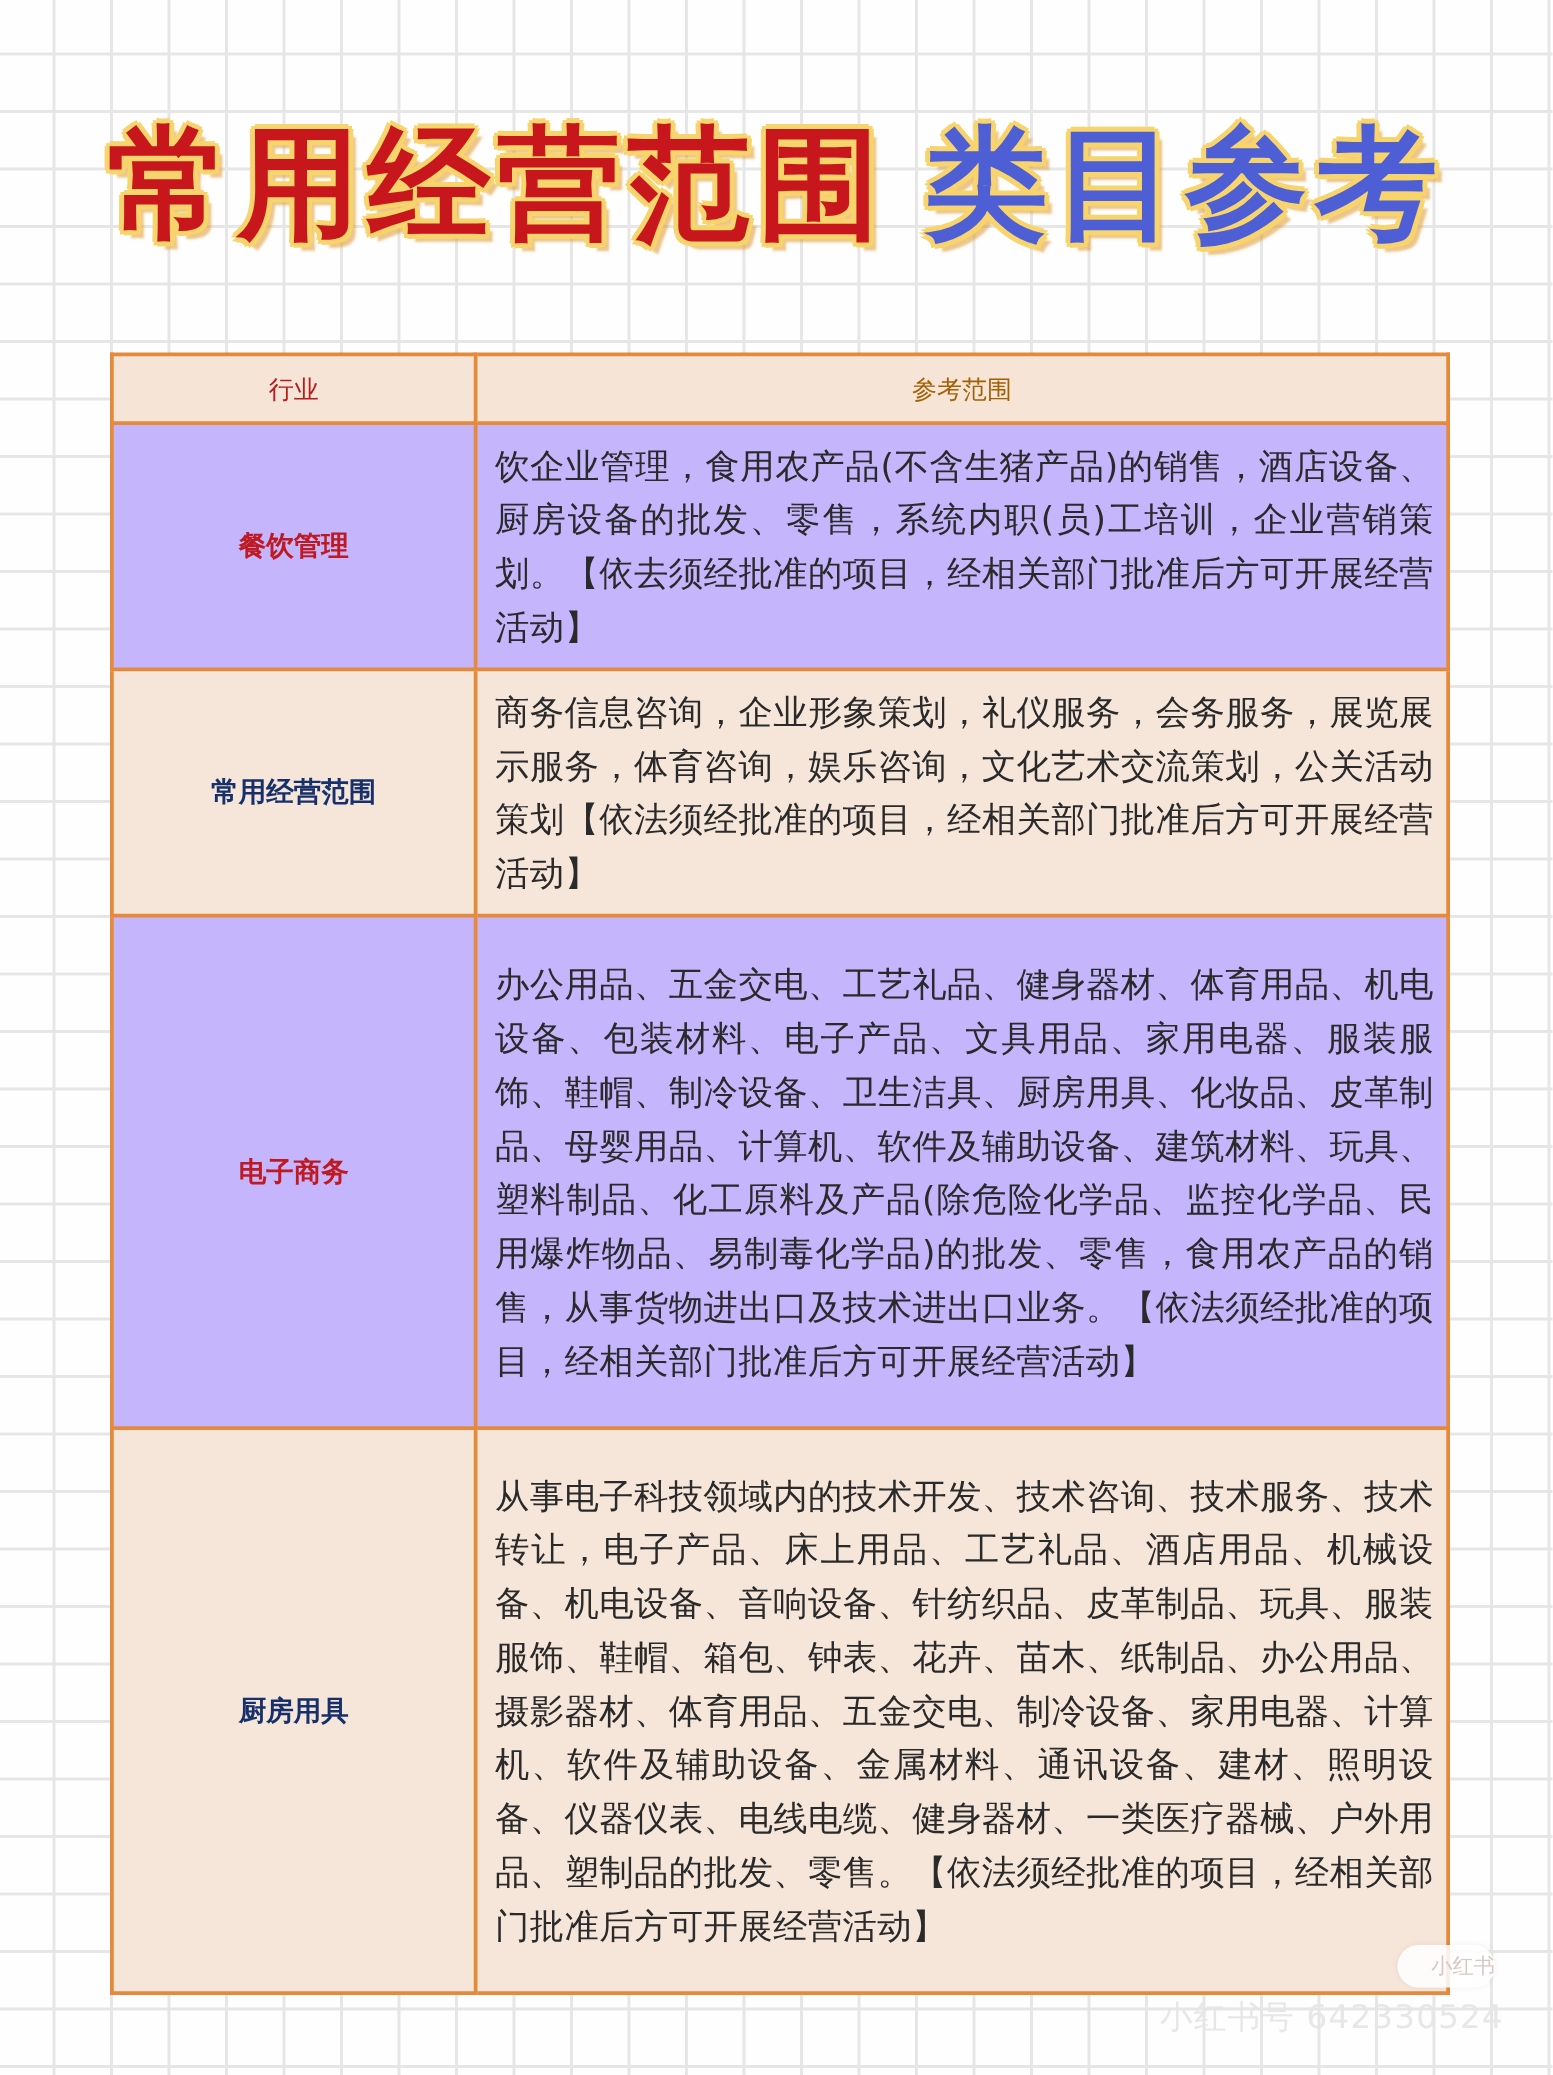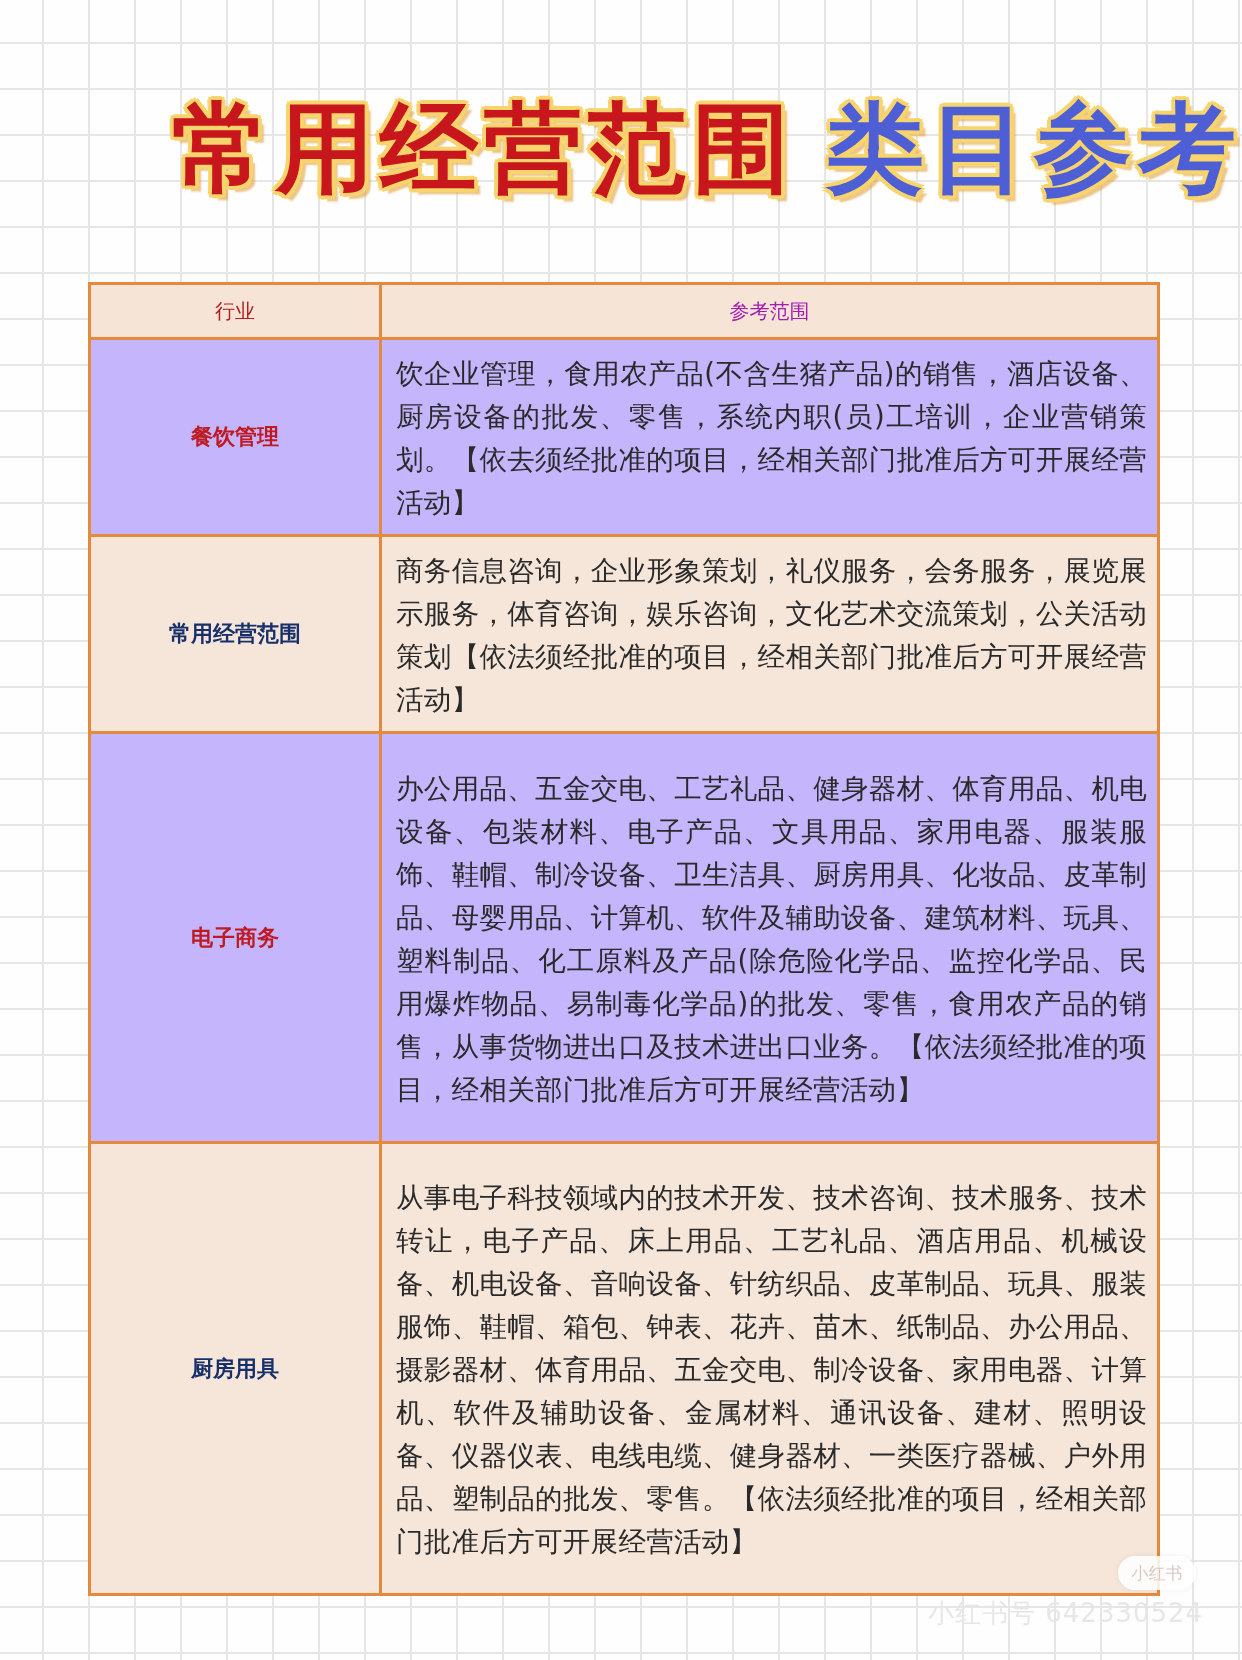--- a/index.html
+++ b/index.html
@@ -8,21 +8,21 @@
     background-color:#fefefe;
     background-image:
       linear-gradient(to right, #e6e6e6 2px, transparent 2px),
       linear-gradient(to bottom, #e6e6e6 2px, transparent 2px);
     background-size:46px 46px;
     background-position:-4px -4px;
     font-family:"DejaVu Sans", "Liberation Sans", sans-serif;
   }
   .title {
     position:absolute; left:0; top:88px; width:1242px;
-    text-align:right; white-space:nowrap;
+    text-align:center; white-space:nowrap;
     font-family:"DejaVu Sans", sans-serif; font-weight:bold;
     font-size:98px; line-height:120px; letter-spacing:6px;
   }
   .title .t1 { color:#c8161d; }
   .title .t2 { color:#4e5fd6; margin-left:30px; }
   .title span {
     -webkit-text-stroke:0px;
     text-shadow:
       0 0 0 #f6d36a,
       4px 0 0 #f8d46c, -4px 0 0 #f8d46c, 0 4px 0 #f8d46c, 0 -4px 0 #f8d46c,
@@ -34,38 +34,38 @@
     border-collapse:collapse;
     border:3px solid #e58a3c;
   }
   table.scope td, table.scope th {
     border:3px solid #e58a3c;
   }
   table.scope th {
     height:50px; font-size:20px; font-weight:normal; background:#f6e4d6;
   }
   th.col-industry { width:286px; color:#b81c20; }
-  th.col-scope { color:#a21caf; }
+  th.col-scope { color:#a16207; }
   td.ind {
     text-align:center; font-weight:bold; font-size:22px;
   }
   td.desc {
     padding:12px 10px 10px 14px;
     font-size:27.5px; line-height:43px; color:#2a2a2a;
     text-align:justify; letter-spacing:0.3px;
   }
   tr.light td { background:#c4b5fd; }
   tr.dark td { background:#f6e6da; }
   .red { color:#bf1a22; }
   .navy { color:#17306b; }
   .wm-badge {
     position:absolute; left:1118px; top:1556px; width:78px; height:34px;
     border-radius:17px; background:rgba(255,255,255,0.85);
     box-shadow:0 0 6px rgba(0,0,0,0.06);
-    color:#d8c8c4; font-size:17px; text-align:center; line-height:34px;
+    color:#d8c8c4; font-size:17px; text-align:right; line-height:34px;
   }
   .wm-id {
     position:absolute; left:928px; top:1596px;
     color:rgba(230,230,230,0.95); font-size:26px; letter-spacing:1px;
   }
 </style>
 </head>
 <body>
 
 <div class="title">

